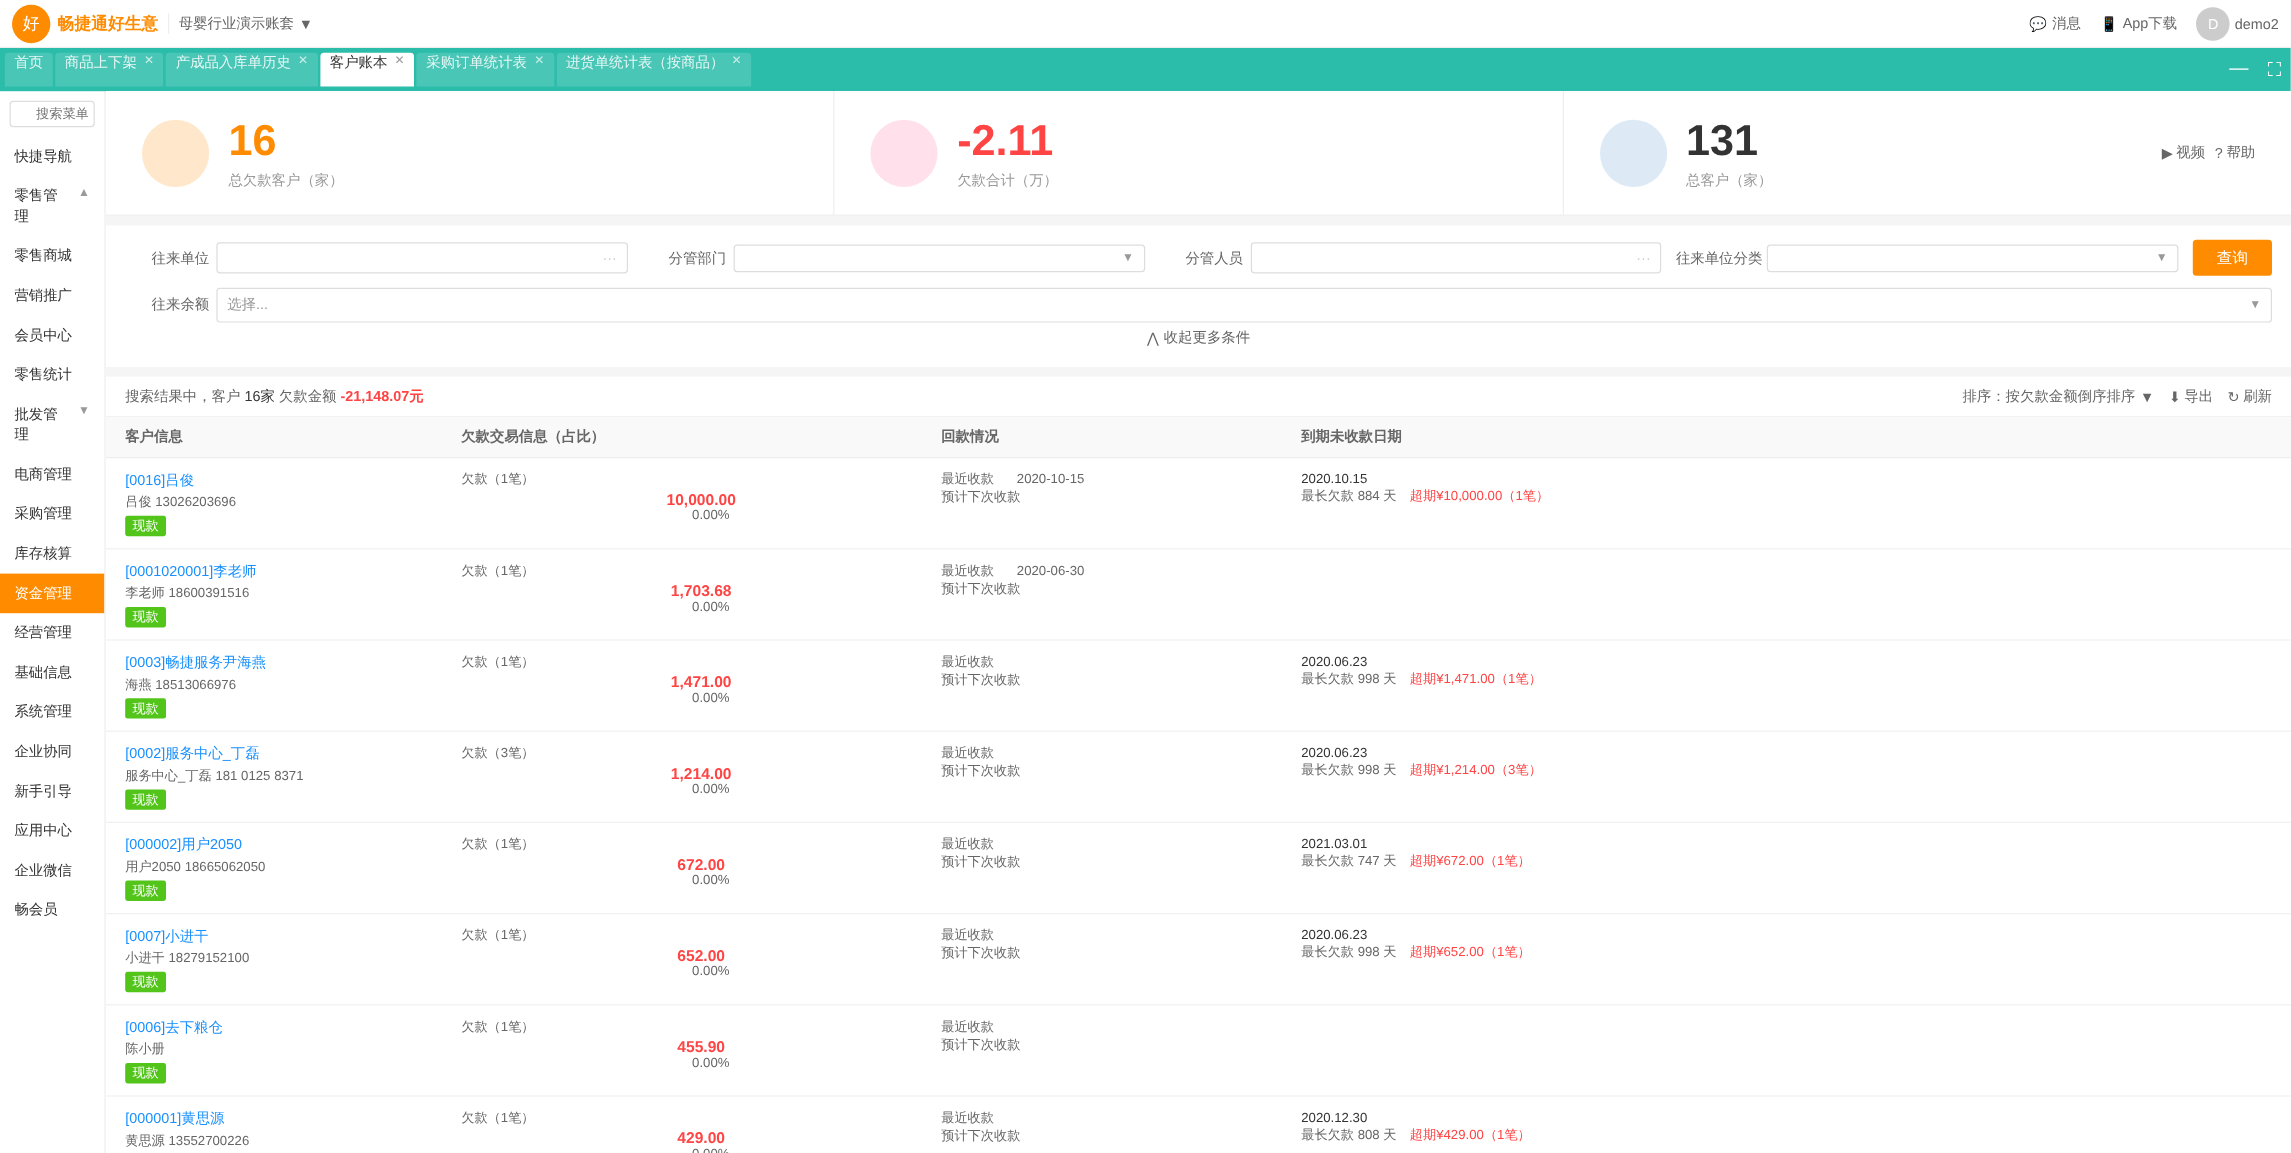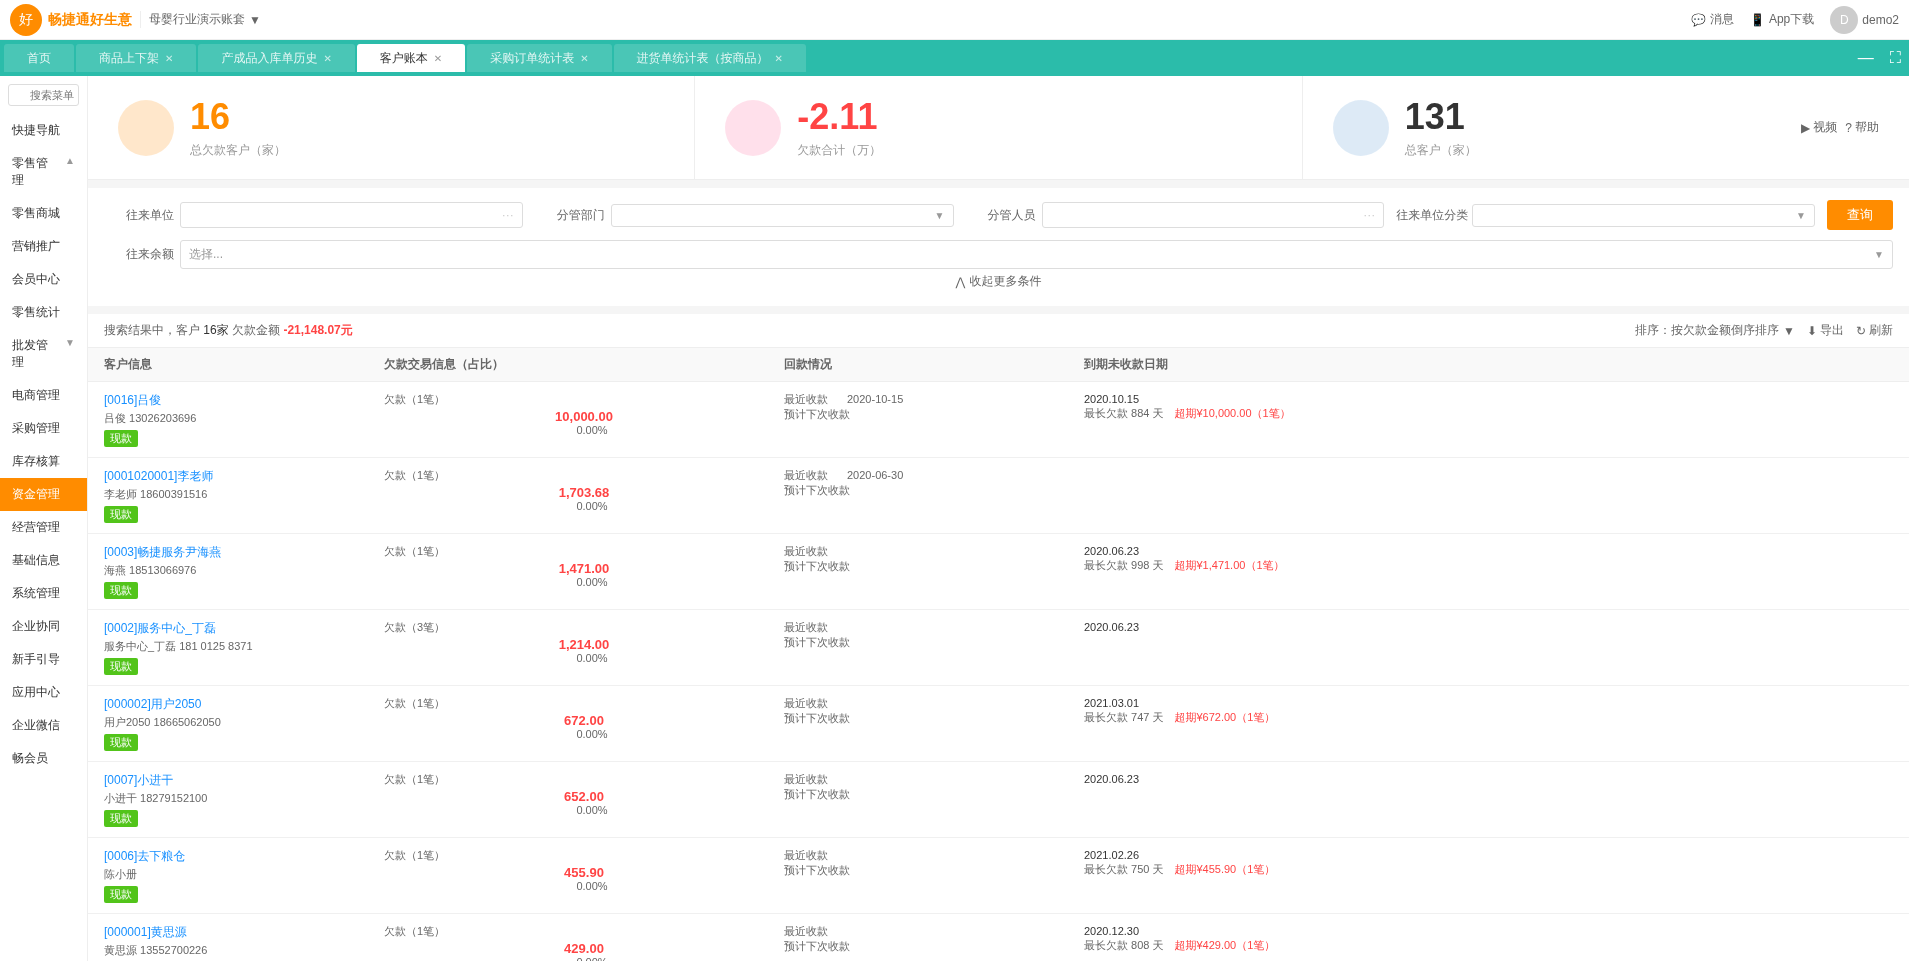--- a/index.html
+++ b/index.html
@@ -19,22 +19,22 @@
     .topbar-right { display: flex; align-items: center; gap: 16px; }
     .topbar-btn { display: flex; align-items: center; gap: 4px; color: #666; font-size: 12px; cursor: pointer; }
     .avatar { width: 28px; height: 28px; border-radius: 50%; background: #ccc; overflow: hidden; display: flex; align-items: center; justify-content: center; color: #fff; font-size: 12px; }
 
     
     .tabs-bar {
       background: #2bbcaa; display: flex; align-items: center;
       height: 36px; padding: 0 4px; gap: 2px; position: relative;
     }
     .tab {
-      display: flex; align-items: center; gap: 4px;
-      padding: 0 23px; height: 28px; border-radius: 3px 3px 0 0;
+      display: flex; gap: 4px;
+      padding: 0 8px; height: 28px; border-radius: 3px 3px 0 0;
       cursor: pointer; font-size: 12px; color: rgba(255,255,255,0.85);
       background: rgba(255,255,255,0.15); white-space: nowrap;
     }
     .tab.active { background: #fff; color: #333; }
     .tab .close { color: rgba(255,255,255,0.7); font-size: 10px; margin-left: 2px; }
     .tab.active .close { color: #999; }
     .tabs-bar-right { margin-left: auto; display: flex; gap: 8px; }
     .tab-action-btn { color: white; font-size: 16px; cursor: pointer; padding: 0 4px; }
 
     
@@ -491,20 +491,21 @@
               <span class="debt-percent">0.00%</span>
             </div>
           </div>
         </div>
         <div>
           <div><span class="last-payment">最近收款</span></div>
           <div><span class="next-collect">预计下次收款</span></div>
         </div>
         <div>
           <div><span class="overdue-date">2020.06.23</span></div>
+          <div><span class="overdue-days">最长欠款 998 天　</span><span class="overdue-link">超期¥1,214.00（3笔）</span></div>
         </div>
       </div>
 
       <div class="customer-row">
         <div>
           <div><a class="customer-name-link">[000002]用户2050</a></div>
           <div class="customer-phone">用户2050 18665062050</div>
           <div><span class="tag-xianjin">现款</span></div>
         </div>
         <div>
@@ -540,20 +541,21 @@
               <span class="debt-percent">0.00%</span>
             </div>
           </div>
         </div>
         <div>
           <div><span class="last-payment">最近收款</span></div>
           <div><span class="next-collect">预计下次收款</span></div>
         </div>
         <div>
           <div><span class="overdue-date">2020.06.23</span></div>
+          <div><span class="overdue-days">最长欠款 998 天　</span><span class="overdue-link">超期¥652.00（1笔）</span></div>
         </div>
       </div>
 
       <div class="customer-row">
         <div>
           <div><a class="customer-name-link">[0006]去下粮仓</a></div>
           <div class="customer-phone">陈小册</div>
           <div><span class="tag-xianjin">现款</span></div>
         </div>
         <div>
@@ -562,24 +564,20 @@
             <div class="debt-row">
               <span class="debt-amount">455.90</span>
               <span class="debt-percent">0.00%</span>
             </div>
           </div>
         </div>
         <div>
           <div><span class="last-payment">最近收款</span></div>
           <div><span class="next-collect">预计下次收款</span></div>
         </div>
-        <div>
-          <div><span class="overdue-date">2021.02.26</span></div>
-          <div><span class="overdue-days">最长欠款 750 天　</span><span class="overdue-link">超期¥455.90（1笔）</span></div>
-        </div>
       </div>
 
       <div class="customer-row">
         <div>
           <div><a class="customer-name-link">[000001]黄思源</a></div>
           <div class="customer-phone">黄思源 13552700226</div>
           <div></div>
         </div>
         <div>
           <div class="debt-info">

